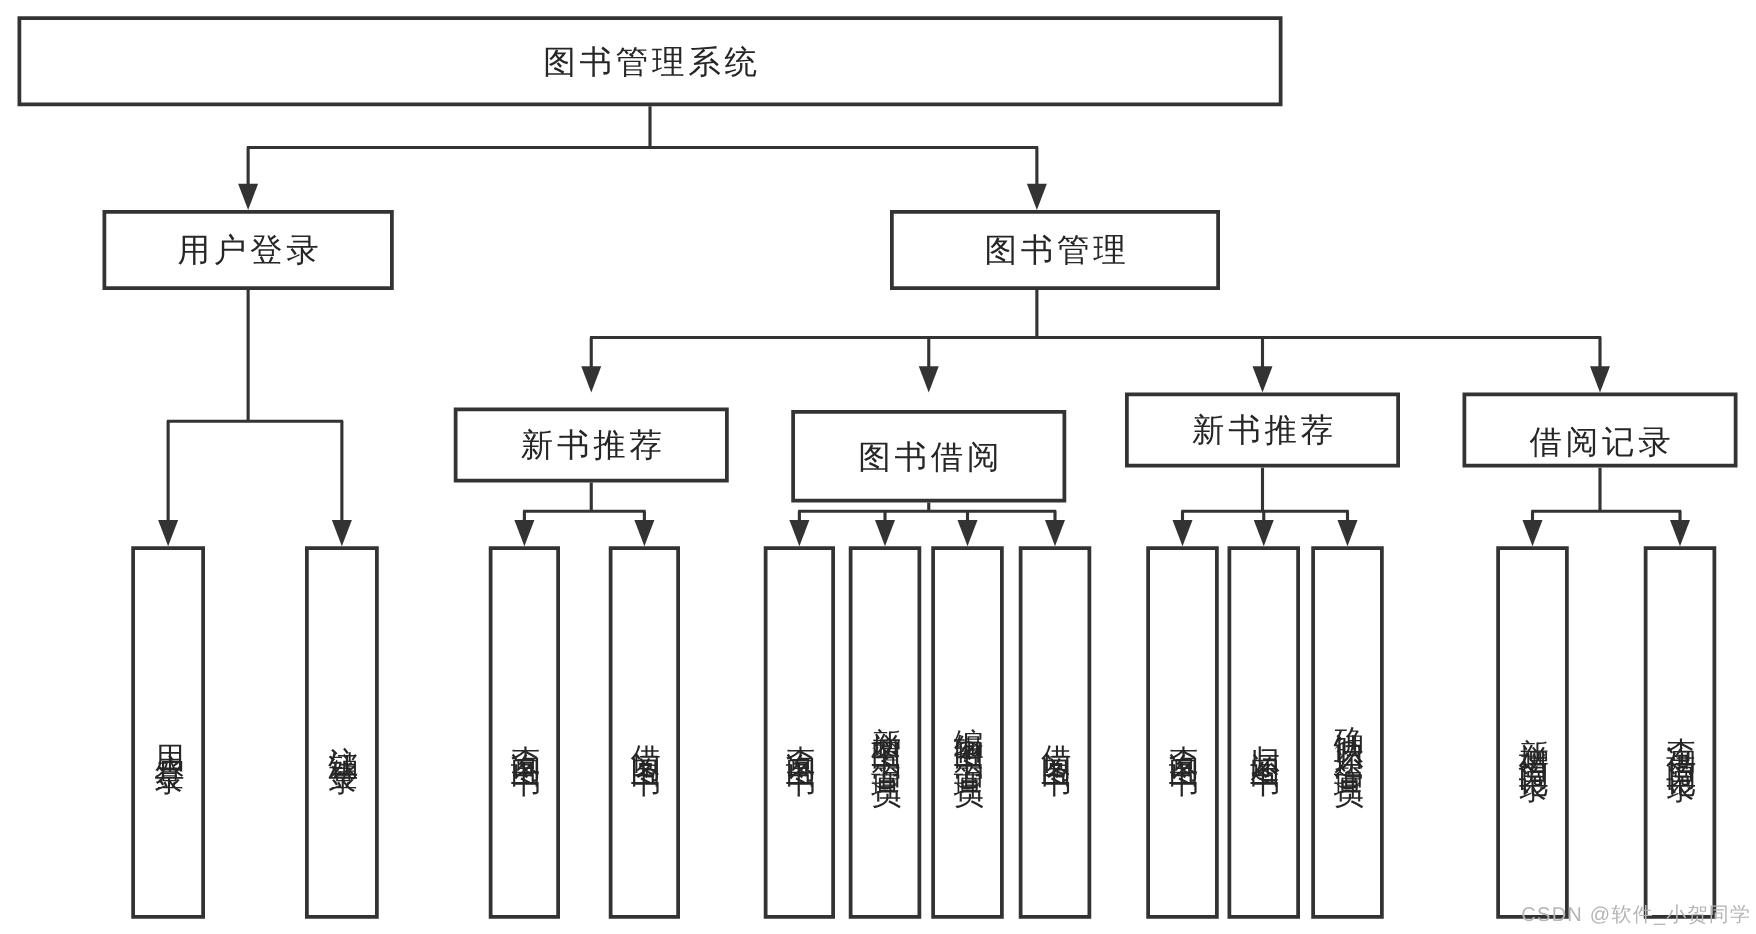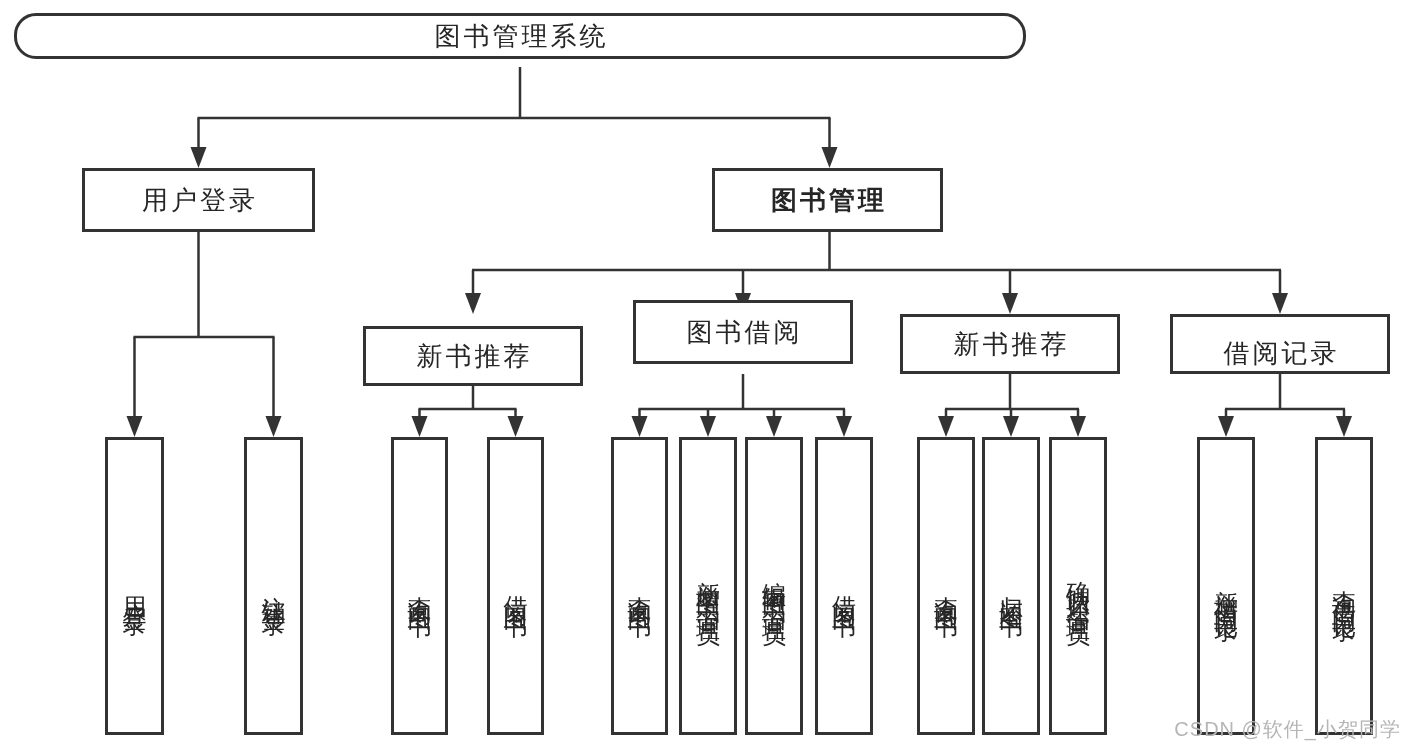--- a/index.html
+++ b/index.html
@@ -34,21 +34,21 @@
     writing-mode: vertical-rl;
     text-orientation: mixed;
     letter-spacing: 6px;
     line-height: 1;
     transform: translateY(3px);
   }
   .watermark {
     position: absolute;
     right: 4px;
     bottom: 4px;
-    font-size: 20px;
+    font-size: 16px;
     letter-spacing: 1px;
     color: #b5b5b5;
     white-space: nowrap;
     pointer-events: none;
   }
 </style>
 </head>
 <body>
 
 <div class="stage" id="stage">
@@ -100,33 +100,33 @@
       <line x1="1078" y1="409" x2="1078" y2="421" stroke="#333333" stroke-width="2.5"></line>
       <polygon points="1070,416 1086,416 1078,437" fill="#333333"></polygon>
       <line x1="1280" y1="374" x2="1280" y2="409" stroke="#333333" stroke-width="2.5"></line>
       <line x1="1225" y1="409" x2="1345" y2="409" stroke="#333333" stroke-width="2.5"></line>
       <line x1="1226" y1="409" x2="1226" y2="421" stroke="#333333" stroke-width="2.5"></line>
       <polygon points="1218,416 1234,416 1226,437" fill="#333333"></polygon>
       <line x1="1344" y1="409" x2="1344" y2="421" stroke="#333333" stroke-width="2.5"></line>
       <polygon points="1336,416 1352,416 1344,437" fill="#333333"></polygon>
     </svg>
 
-  <div class="node h" style="left: 14px; top: 13px; width: 1012px; height: 46px; border-radius: 22px;">
+  <div class="node h" style="left: 14px; top: 13px; width: 1012px; height: 72px;">
       <span class="label">图书管理系统</span>
     </div>
     <div class="node h" style="left: 82px; top: 168px; width: 233px; height: 64px;">
       <span class="label">用户登录</span>
     </div>
-    <div class="node h" style="left: 712px; top: 168px; width: 231px; height: 64px; font-weight: bold;">
+    <div class="node h" style="left: 712px; top: 168px; width: 264px; height: 64px;">
       <span class="label">图书管理</span>
     </div>
     <div class="node h" style="left: 363px; top: 326px; width: 220px; height: 60px;">
       <span class="label">新书推荐</span>
     </div>
-    <div class="node h" style="left: 633px; top: 300px; width: 220px; height: 64px; font-family: Liberation Mono, monospace;">
+    <div class="node h" style="left: 633px; top: 328px; width: 220px; height: 74px; font-family: Liberation Mono, monospace;">
       <span class="label">图书借阅</span>
     </div>
     <div class="node h" style="left: 900px; top: 314px; width: 220px; height: 60px;">
       <span class="label">新书推荐</span>
     </div>
     <div class="node h" style="left: 1170px; top: 314px; width: 220px; height: 60px; align-items: flex-end;">
       <span class="label">借阅记录</span>
     </div>
     <div class="node v" style="left: 105px; top: 437px; width: 59px; height: 298px;">
       <span class="label">用户登录</span>

